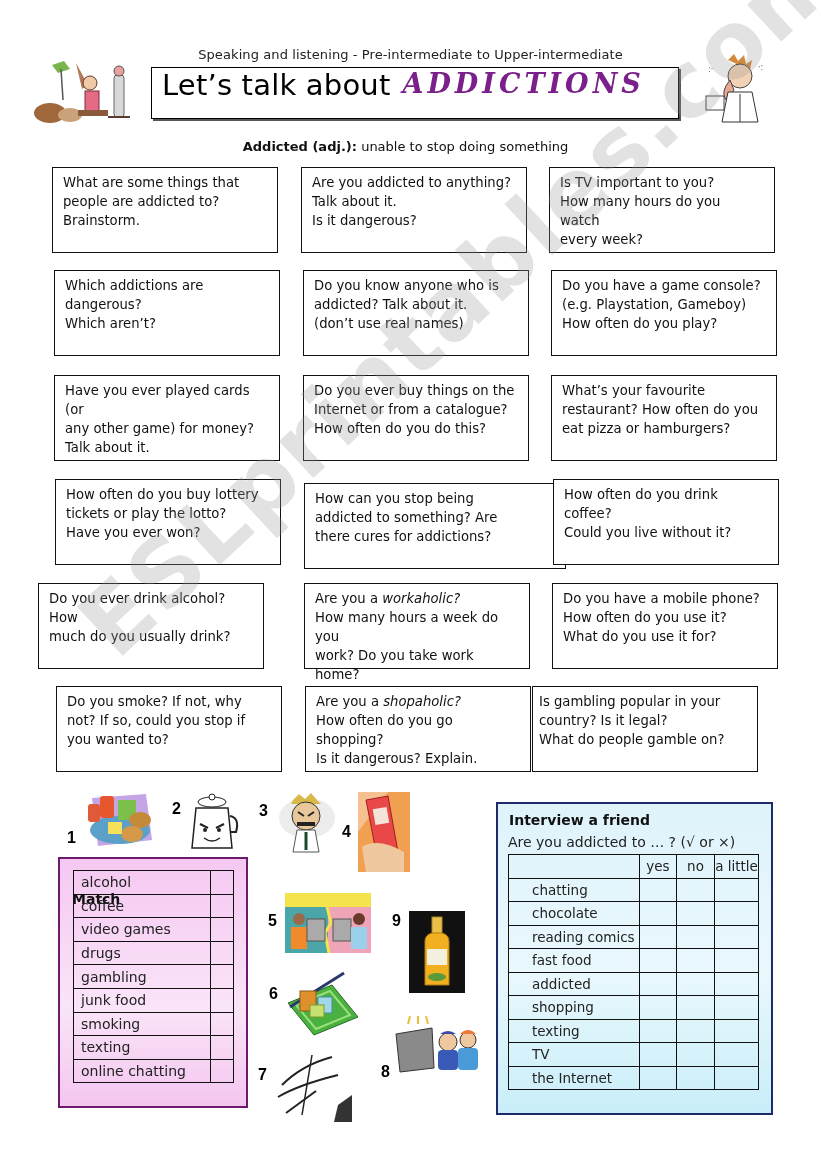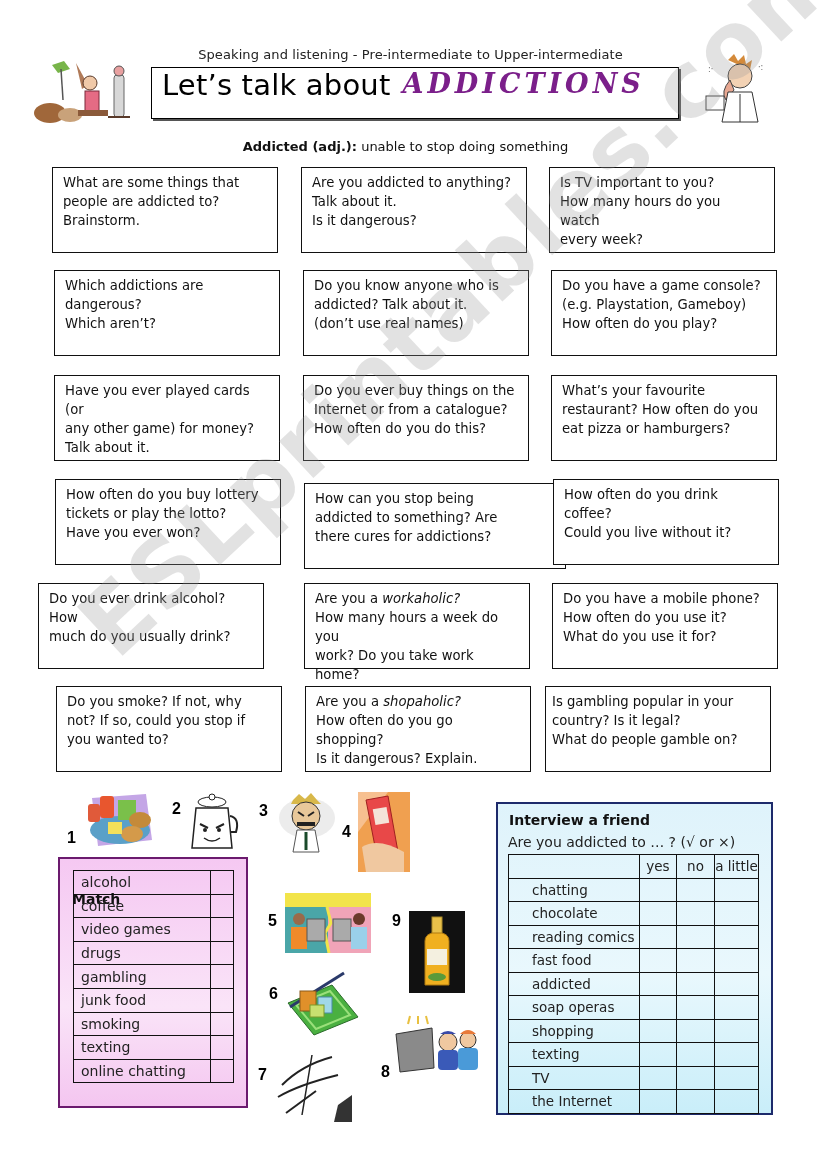--- a/index.html
+++ b/index.html
@@ -263,21 +263,21 @@
 <div class="abs card" style="left:552px;top:583px;width:226px;height:86px;"><span>Do you have a mobile phone?
 How often do you use it?
 What do you use it for?</span></div>
 
 <div class="abs card" style="left:56px;top:686px;width:226px;height:86px;"><span>Do you smoke? If not, why
 not? If so, could you stop if
 you wanted to?</span></div>
 <div class="abs card" style="left:305px;top:686px;width:226px;height:86px;"><span>Are you a </span><em>shopaholic?</em><span>
 How often do you go shopping?
 Is it dangerous? Explain.</span></div>
-<div class="abs card" style="left:545px;top:686px;width:226px;height:86px;padding-left:6px;"><span>Is gambling popular in your
+<div class="abs card" style="left:532px;top:686px;width:226px;height:86px;padding-left:6px;"><span>Is gambling popular in your
 country? Is it legal?
 What do people gamble on?</span></div>
 
 <span class="abs num" style="left:67px;top:829px;">1</span>
 <div class="abs clip" style="left:80px;top:790px;width:75px;height:60px;">
   <svg width="75" height="60" viewBox="0 0 75 60">
     <polygon points="12,8 66,4 72,50 18,56" fill="#c4a6e6"></polygon>
     <ellipse cx="40" cy="40" rx="30" ry="14" fill="#5aa0c8"></ellipse>
     <rect x="8" y="14" width="12" height="18" rx="3" fill="#e05a3a"></rect>
     <rect x="20" y="6" width="14" height="22" rx="3" fill="#e8562e"></rect>
@@ -471,26 +471,20 @@
           <td></td>
           <td></td>
         </tr>
     <tr>
           <td class="label">addicted</td>
           <td></td>
           <td></td>
           <td></td>
         </tr>
     <tr>
-          <td class="label">soap operas</td>
-          <td></td>
-          <td></td>
-          <td></td>
-        </tr>
-    <tr>
           <td class="label">shopping</td>
           <td></td>
           <td></td>
           <td></td>
         </tr>
     <tr>
           <td class="label">texting</td>
           <td></td>
           <td></td>
           <td></td>

